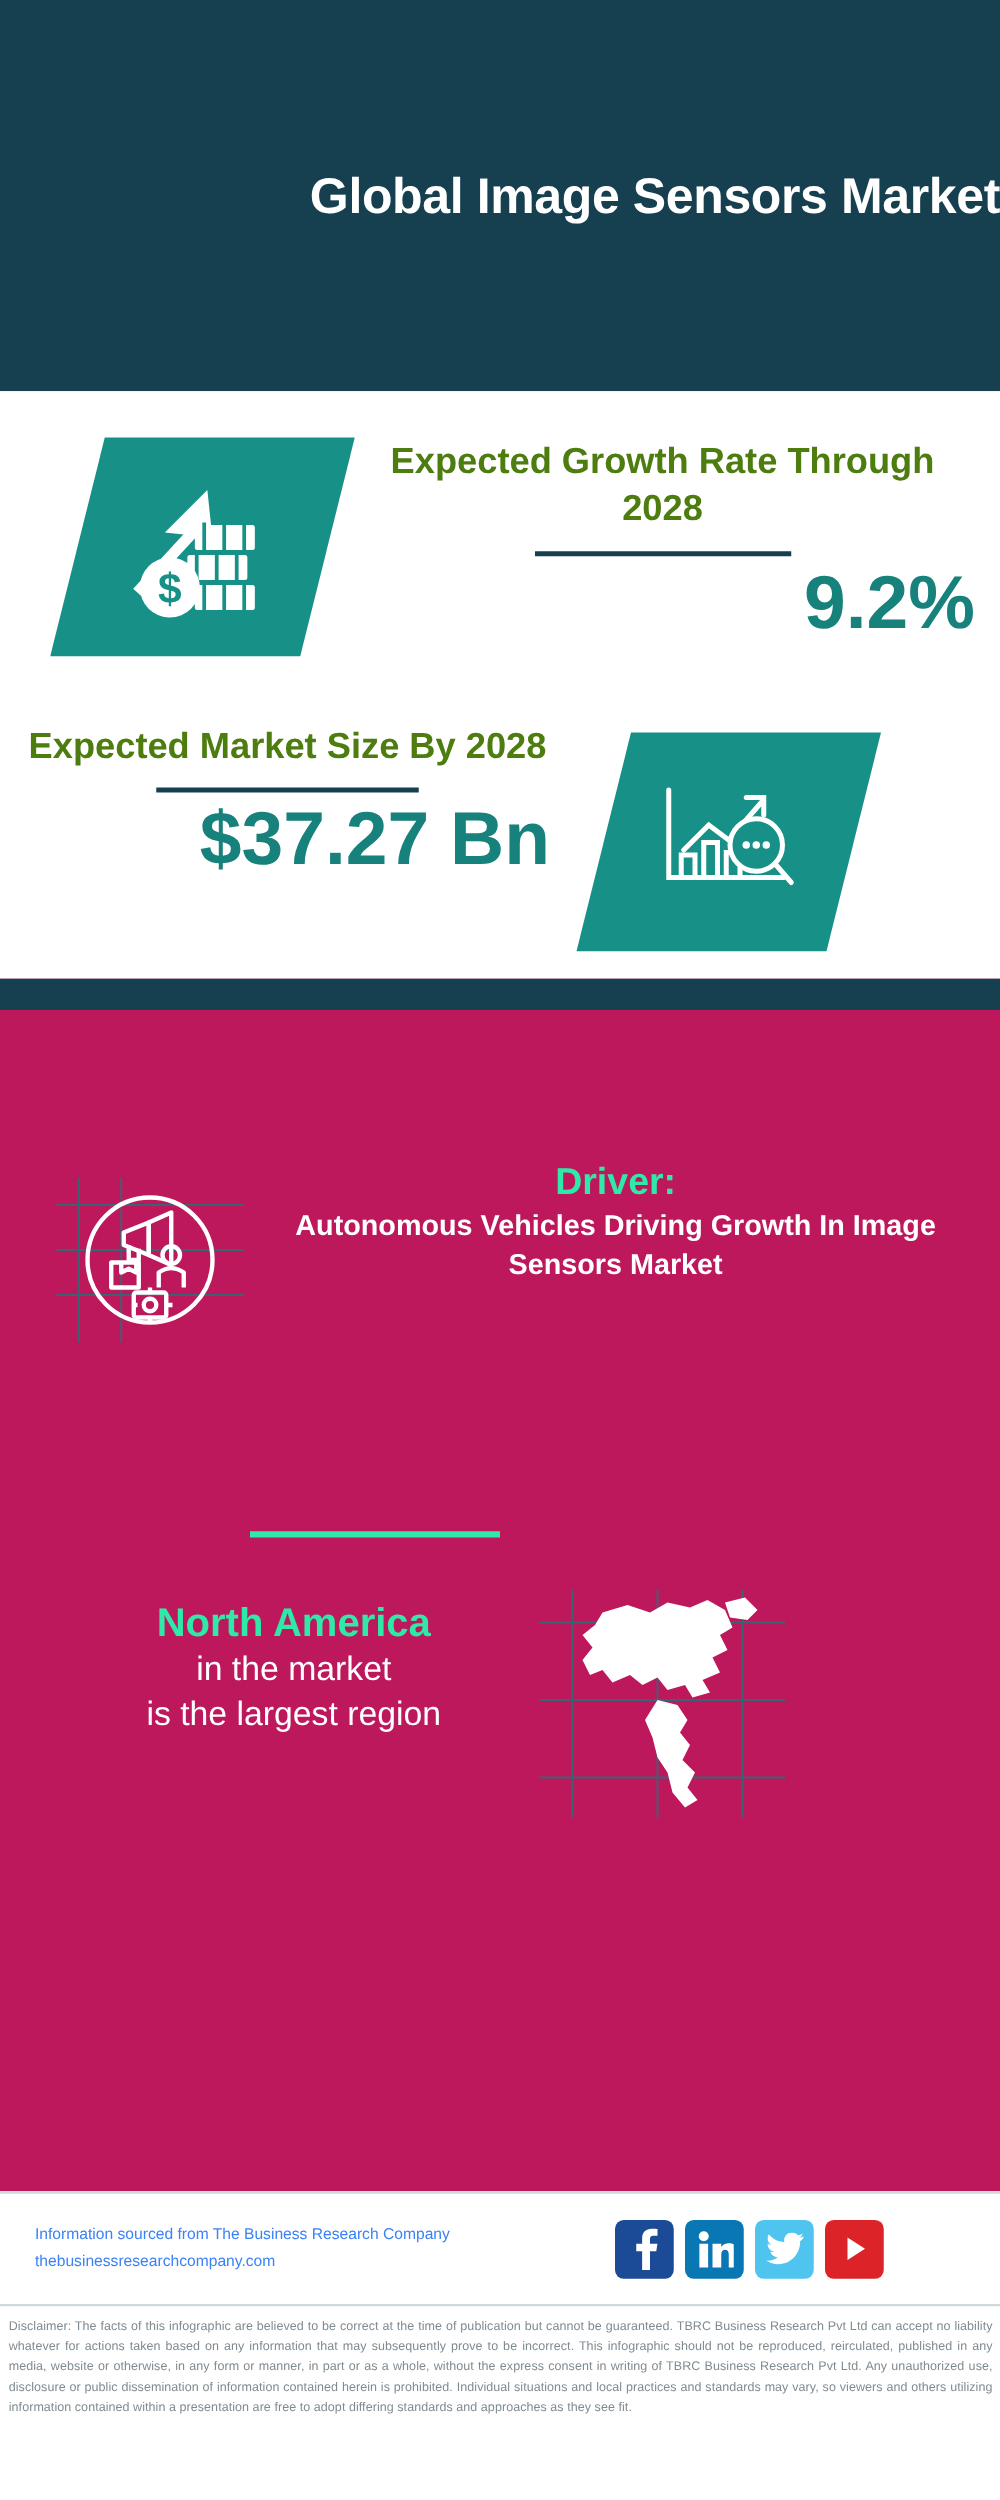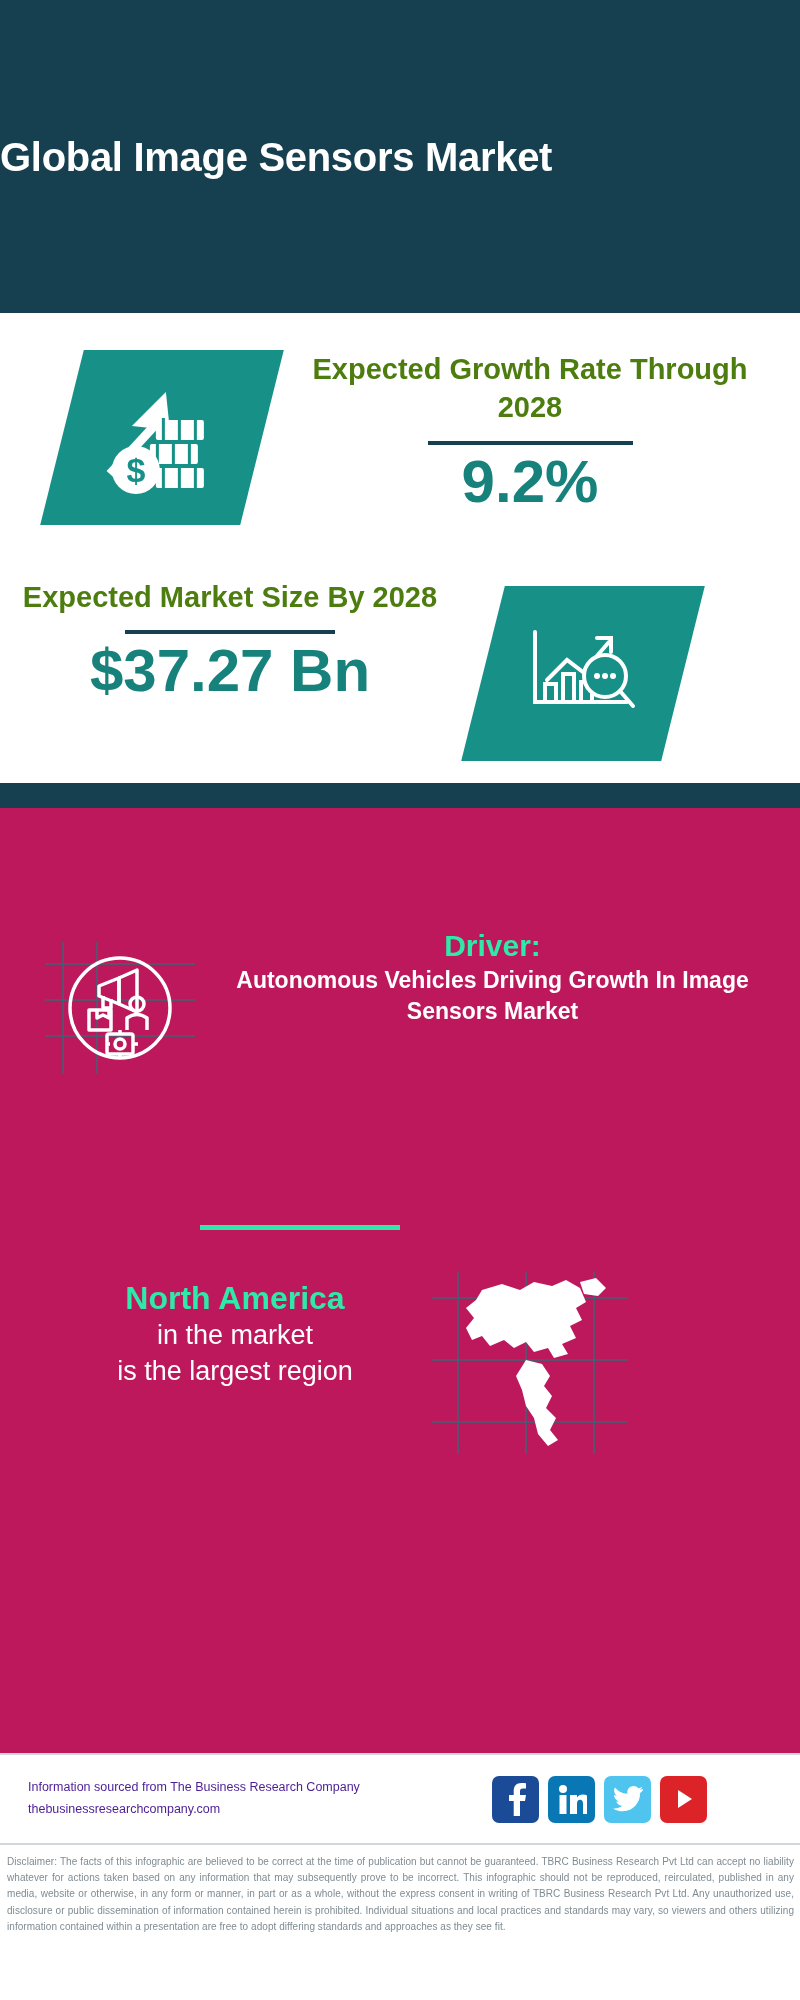--- a/index.html
+++ b/index.html
@@ -7,21 +7,21 @@
     width: 800px; height: 2000px;
     font-family: "Liberation Sans", sans-serif;
     background: #ffffff;
     overflow: hidden;
   }
   .page { position: relative; width: 800px; height: 2000px; background:#fff; }
 
   
   .header {
     height: 313px; background: #16404f;
-    display: flex; align-items: center; justify-content: flex-start;
+    display: flex; align-items: center; justify-content: flex-end;
   }
   .header-title {
     color: #ffffff; font-size: 40px; font-weight: bold;
     line-height: 1.25; text-align: center; letter-spacing: -0.3px;
     max-width: 620px;
   }
 
   
   .stats { position: relative; height: 470px; background: #ffffff; }
 
@@ -33,21 +33,21 @@
   .para-inner { transform: skewX(14deg); display:flex; align-items:center; justify-content:center; }
 
   
   .growth-row { position:absolute; top: 37px; left: 0; width: 800px; height: 215px; }
   .growth-badge { position:absolute; left: 62px; top: 0; width: 200px; height: 175px; }
   .growth-text { position:absolute; left: 280px; top: 0; width: 500px; text-align: center; }
   .stat-label {
     color: #4d7c0f; font-size: 29px; font-weight: bold; line-height: 1.32;
   }
   .divider-dark { width: 205px; height: 4px; background: #16404f; margin: 14px auto 4px; }
-  .stat-value { color: #17817c; font-size: 60px; font-weight: bold; line-height: 1.1; }
+  .stat-value { color: #17817c; font-size: 60px; font-weight: bold; line-height: 1.1; text-align: right; }
 
   
   .size-row { position:absolute; top: 265px; left:0; width: 800px; height: 200px; }
   .size-text { position:absolute; left: 20px; top: 0; width: 420px; text-align: center; }
   .size-badge { position:absolute; left: 483px; top: 8px; width: 200px; height: 175px; }
   .divider-dark2 { width: 210px; height: 4px; background: #16404f; margin: 14px auto 4px; }
 
   
   .darkbody {
     position: relative; background: #be185d;
@@ -72,21 +72,21 @@
   .region-desc { color:#ffffff; font-size: 27px; line-height: 1.32; }
   .region-map { position:absolute; left: 430px; top: -10px; width: 200px; height: 190px; }
 
   
   .srcbar {
     position: relative; height: 90px; background:#ffffff;
     border-top: 2px solid #cfd8dc;
     display:flex; align-items:center;
   }
   .src-text { margin-left: 28px; width: 460px; }
-  .src-line { color:#4c1d95; font-size: 12.5px; line-height: 1.75; }
+  .src-line { color:#3b82f6; font-size: 12.5px; line-height: 1.75; }
   .socials { display:flex; gap: 9px; margin-left: 4px; }
   .sq { width: 47px; height: 47px; border-radius: 7px; display:flex; align-items:center; justify-content:center; }
   .sq-fb { background:#1b4a96; }
   .sq-li { background:#0a77b5; }
   .sq-tw { background:#4ec4ef; }
   .sq-yt { background:#dc2327; }
 
   
   .disclaimer {
     border-top: 2px solid #cfd8dc;

